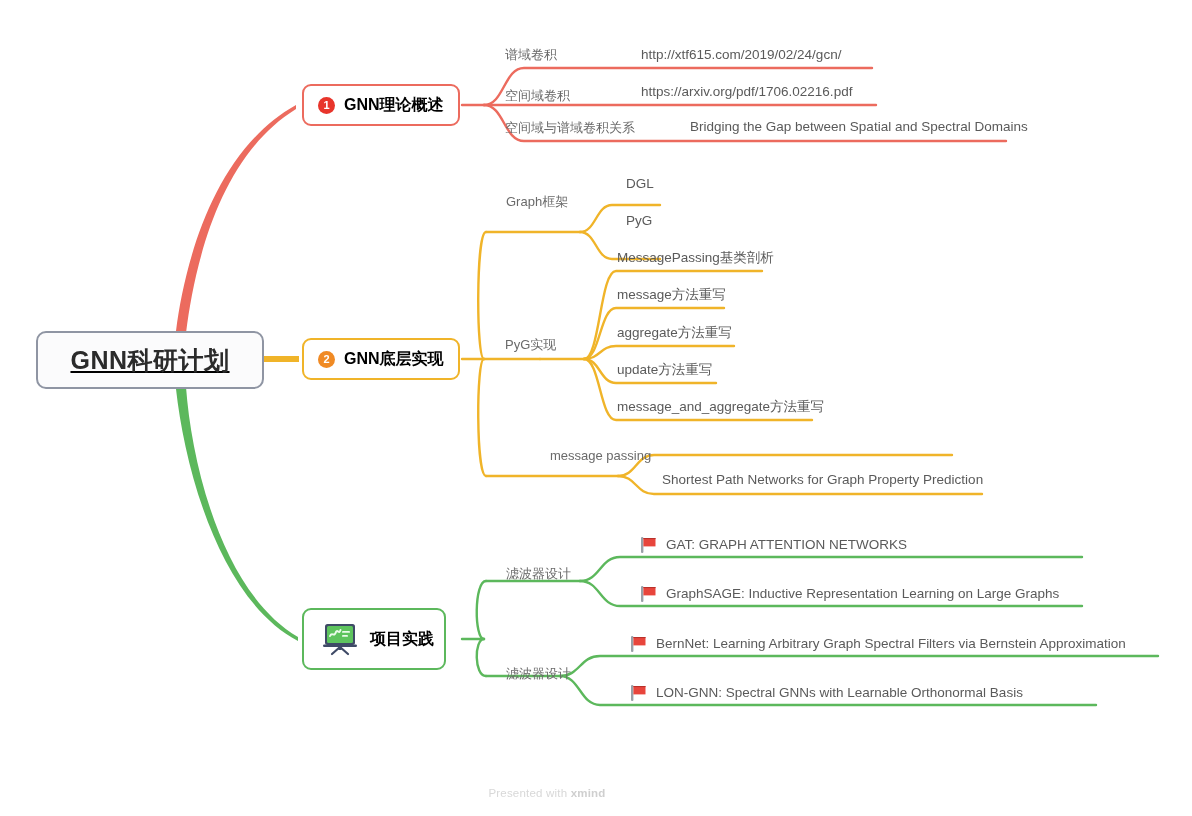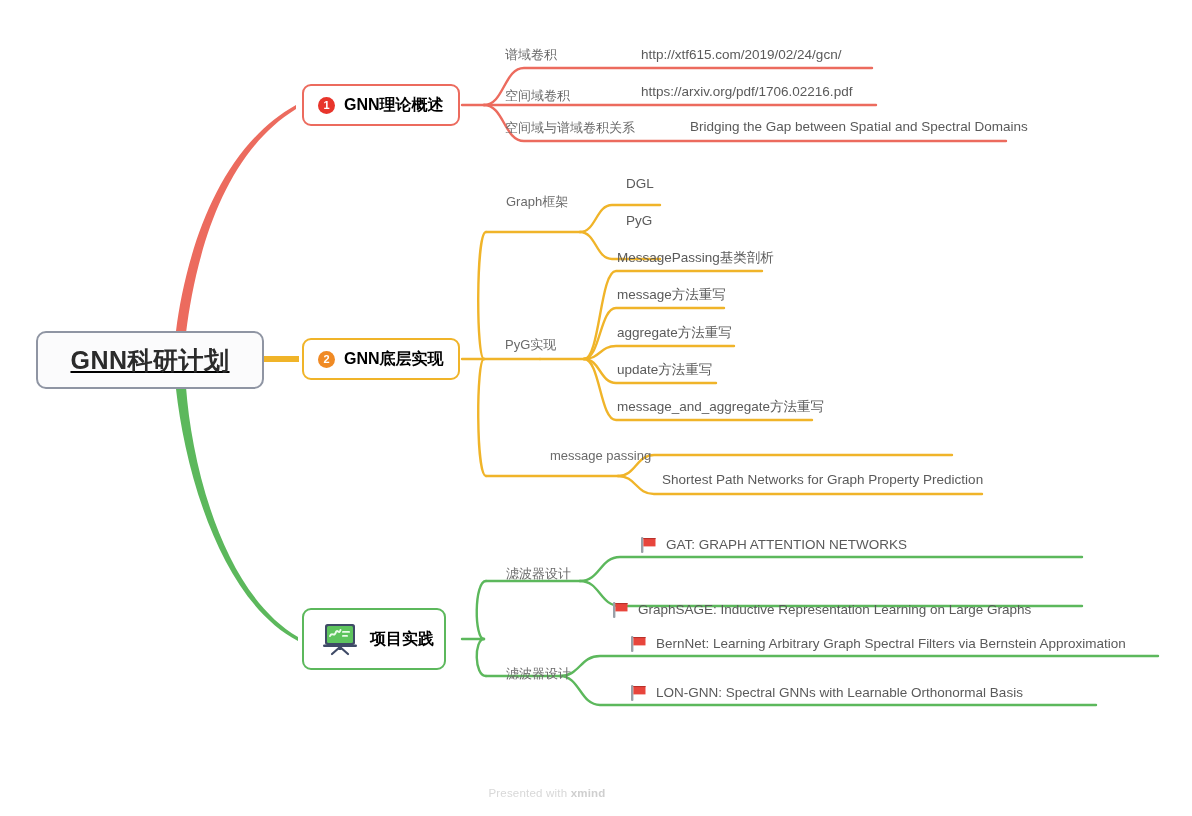--- a/index.html
+++ b/index.html
@@ -253,21 +253,21 @@
 
   <div class="leaf-wrap" style="left:640px; top:536px;">
     <svg class="flag-icon" width="17" height="18" viewBox="0 0 17 18">
       <rect x="1" y="1" width="2.4" height="16" rx="1" fill="#9aa0a8"></rect>
       <path d="M3.4 2 L15.5 2 L15.5 10.4 L3.4 10.4 Z" fill="#e8453c"></path>
       <path d="M3.4 2 L15.5 2 L15.5 3.1 L3.4 3.1 Z" fill="#b8312a"></path>
     </svg>
     <span class="leaf-label">GAT: GRAPH ATTENTION NETWORKS</span>
   </div>
 
-  <div class="leaf-wrap" style="left:612px; top:585px;margin-top:16px;">
+  <div class="leaf-wrap" style="left:640px; top:585px;">
     <svg class="flag-icon" width="17" height="18" viewBox="0 0 17 18">
       <rect x="1" y="1" width="2.4" height="16" rx="1" fill="#9aa0a8"></rect>
       <path d="M3.4 2 L15.5 2 L15.5 10.4 L3.4 10.4 Z" fill="#e8453c"></path>
       <path d="M3.4 2 L15.5 2 L15.5 3.1 L3.4 3.1 Z" fill="#b8312a"></path>
     </svg>
     <span class="leaf-label">GraphSAGE: Inductive Representation Learning on Large Graphs</span>
   </div>
 
   <div class="node-text sub" style="left:506px; top:667px;">滤波器设计</div>
 

